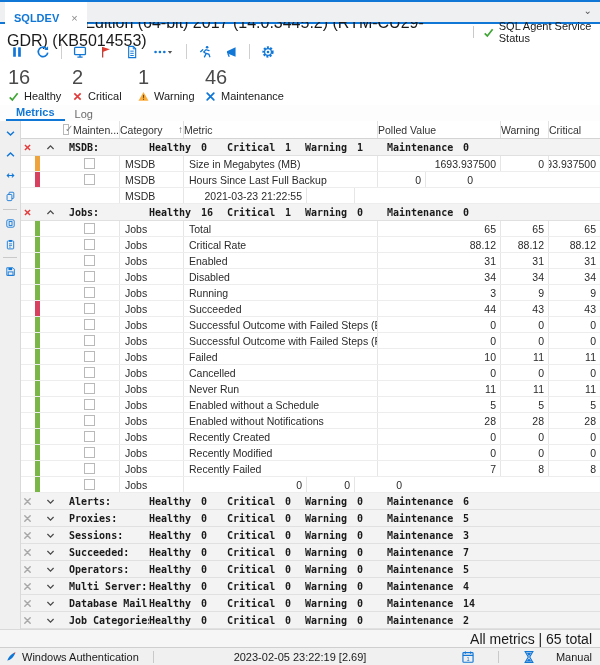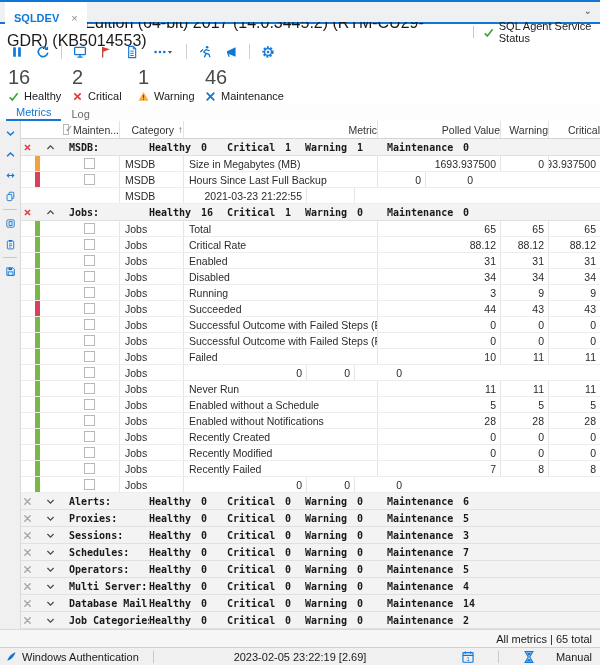--- a/index.html
+++ b/index.html
@@ -33,60 +33,60 @@
   .icn.xs svg { width:9px; height:9px; }
   .icn.wide14 svg { width:24px; height:14px; }
   
   .stats { height:42px; display:flex; padding-left:8px; background:#fff; }
   .stat { padding-top:1px; }
   .stat .num { font-size:20px; color:#4a4a4a; line-height:26px; font-weight:400; }
   .stat .lab { display:flex; align-items:center; gap:5px; font-size:11px; color:#1a1a1a; margin-top:0px; }
   
   .viewtabs { height:16px; display:flex; align-items:flex-end; padding-left:6px; background:#fdfdfd; }
   .vtab { padding:0 10px 1px 10px; font-size:11px; color:#6a6a6a; }
-  .vtab.active { color:#1177d7; font-weight:normal; border-bottom:2px solid #1177d7;margin-top:32px; }
+  .vtab.active { color:#1177d7; font-weight:bold; border-bottom:2px solid #1177d7;margin-top:32px; }
   
   .gridzone { display:flex; height:508px; }
   .side-toolbar { width:21px; background:#f0f0f0; border-right:1px solid #d9d9d9; display:flex; flex-direction:column; align-items:center; padding-top:3px; gap:3px; }
   .sbtn { width:18px; height:18px; display:flex; align-items:center; justify-content:center; }
   .sb-sep { width:14px; height:1px; background:#c9c9c9; margin:1px 0; }
   .grid { flex:1; display:flex; flex-direction:column; font-size:10.5px; }
   .ghead { display:flex; height:18px; border-bottom:1px solid #d4d4d4; background:#fff; color:#333; }
   .ghead > div { display:flex; align-items:center; border-right:1px solid #e2e2e2; overflow:hidden; white-space:nowrap; }
   .c-blank { width:39px; border-right:none !important; }
   .c-maint { width:60px; }
   .c-cat { width:64px; }
   .c-metric { width:194px; }
   .c-polled { width:123px; }
   .c-warn { width:48px; }
   .c-crit { width:51px; border-right:none !important; }
   .c-icon { width:13px; }
   .c-strip { width:7px; }
   .c-chev { width:19px; }
-  .ghead .center { justify-content:flex-end; }
+  .ghead .center { justify-content:space-between; }
   .gbody { flex:1; overflow:hidden; background:#fff; }
   .grow { display:flex; height:16px; border-bottom:1px solid #ededed; align-items:stretch; }
   .grow > div { border-right:1px solid #e6e6e6; display:flex; align-items:center; overflow:hidden; white-space:nowrap; }
   .grow > .c-icon, .grow > .c-strip, .grow > .c-chev { border-right:none; }
   .grow .c-crit { border-right:none; }
   .strip { width:5px; height:100%; margin:auto; }
   .cb { width:11px; height:11px; border:1px solid #b9b9b9; background:#fff; margin:auto; position:relative; }
   .cb.checked:after { content:"✓"; position:absolute; left:1px; top:-2px; font-size:10px; color:#8a8a8a; }
   .cell-l { padding-left:5px; color:#2a2a2a; }
   .cell-r { justify-content:flex-end !important; padding-right:4px; color:#2a2a2a; }
   .grouprow { display:flex; height:17px; background:#f3f3f3; border-bottom:1px solid #e0e0e0; align-items:center;
               font-family:"DejaVu Sans Mono", monospace; font-size:10px; font-weight:bold; color:#1a1a1a; }
   .grouprow .c-icon, .grouprow .c-strip, .grouprow .c-chev { display:flex; align-items:center; justify-content:center; height:100%; }
   .g-name { width:89px; padding-left:9px; overflow:hidden; white-space:nowrap; }
   .g-seg { display:inline-flex; white-space:nowrap; }
   .g-seg .lbl { display:inline-block; }
   .sh { width:78px; } .sc { width:78px; } .sw { width:82px; }
   .lh { width:52px; } .lc { width:58px; } .lw { width:52px; } .lm { width:76px; }
   
-  .gfooter { height:18px; background:#f6f6f6; border-top:1px solid #d9d9d9; display:flex; align-items:center; justify-content:flex-end; padding-right:8px; font-size:11px; color:#1a1a1a; }
+  .gfooter { height:18px; background:#f6f6f6; border-top:1px solid #d9d9d9; display:flex; align-items:center; justify-content:flex-end; padding-right:8px; font-size:14px; color:#1a1a1a; }
   .statusbar { height:18px; background:#f0f0f0; border-top:1px solid #cfcfcf; display:flex; align-items:center; position:relative; font-size:11px; color:#1a1a1a; }
   .sb-left { display:flex; align-items:center; gap:5px; padding-left:6px; }
   .sb-center { position:absolute; left:0; right:0; text-align:center; pointer-events:none; }
   .sb-right { margin-left:auto; display:flex; align-items:center; gap:20px; padding-right:8px; }
   .hdr-sort { margin-left:4px; color:#555; font-size:10px; }
 </style>
 </head>
 <body>
 
 <div class="app">
@@ -699,20 +699,23 @@
             <div class="c-strip">
               <div class="strip" style="background: rgb(122, 182, 72);"></div>
             </div>
             <div class="c-chev"></div>
             <div class="c-maint">
               <span class="cb"></span>
             </div>
             <div class="c-cat cell-l">
               <span>Jobs</span>
             </div>
+            <div class="c-metric cell-l">
+              <span>Cancelled</span>
+            </div>
             <div class="c-polled cell-r">
               <span>0</span>
             </div>
             <div class="c-warn cell-r">
               <span>0</span>
             </div>
             <div class="c-crit cell-r">
               <span>0</span>
             </div>
           </div>
@@ -999,21 +1002,21 @@
               </span>
             </div>
             <div class="c-strip"></div>
             <div class="c-chev">
               <span class="icn sm">
                 <svg viewBox="0 0 16 16" fill="none">
                   <path d="M3.5 5.8L8 10.3l4.5-4.5" stroke="#4a4a4a" stroke-width="1.8"></path>
                 </svg>
               </span>
             </div>
-            <span class="g-name">Schedules:</span>
+            <span class="g-name">Succeeded:</span>
             <span class="g-seg sh">
               <span class="lbl lh">Healthy</span>
               <span>0</span>
             </span>
             <span class="g-seg sc">
               <span class="lbl lc">Critical</span>
               <span>0</span>
             </span>
             <span class="g-seg sw">
               <span class="lbl lw">Warning</span>

